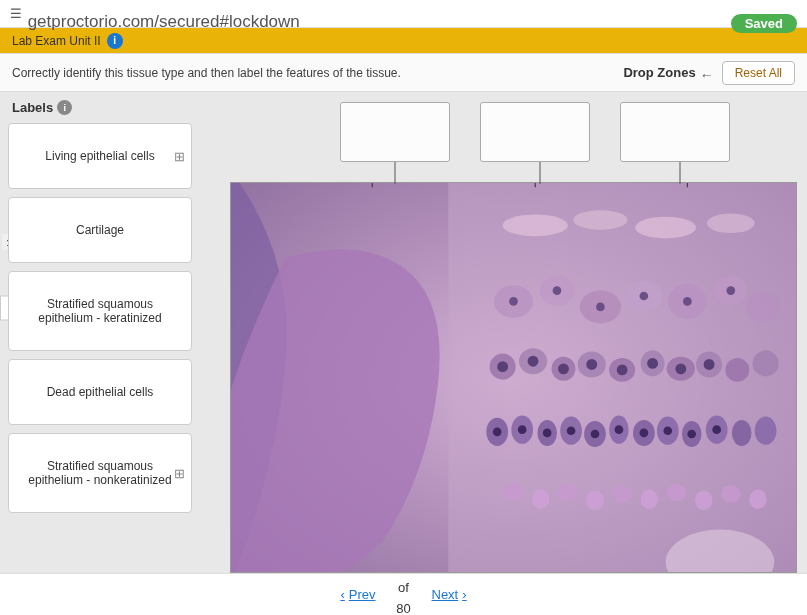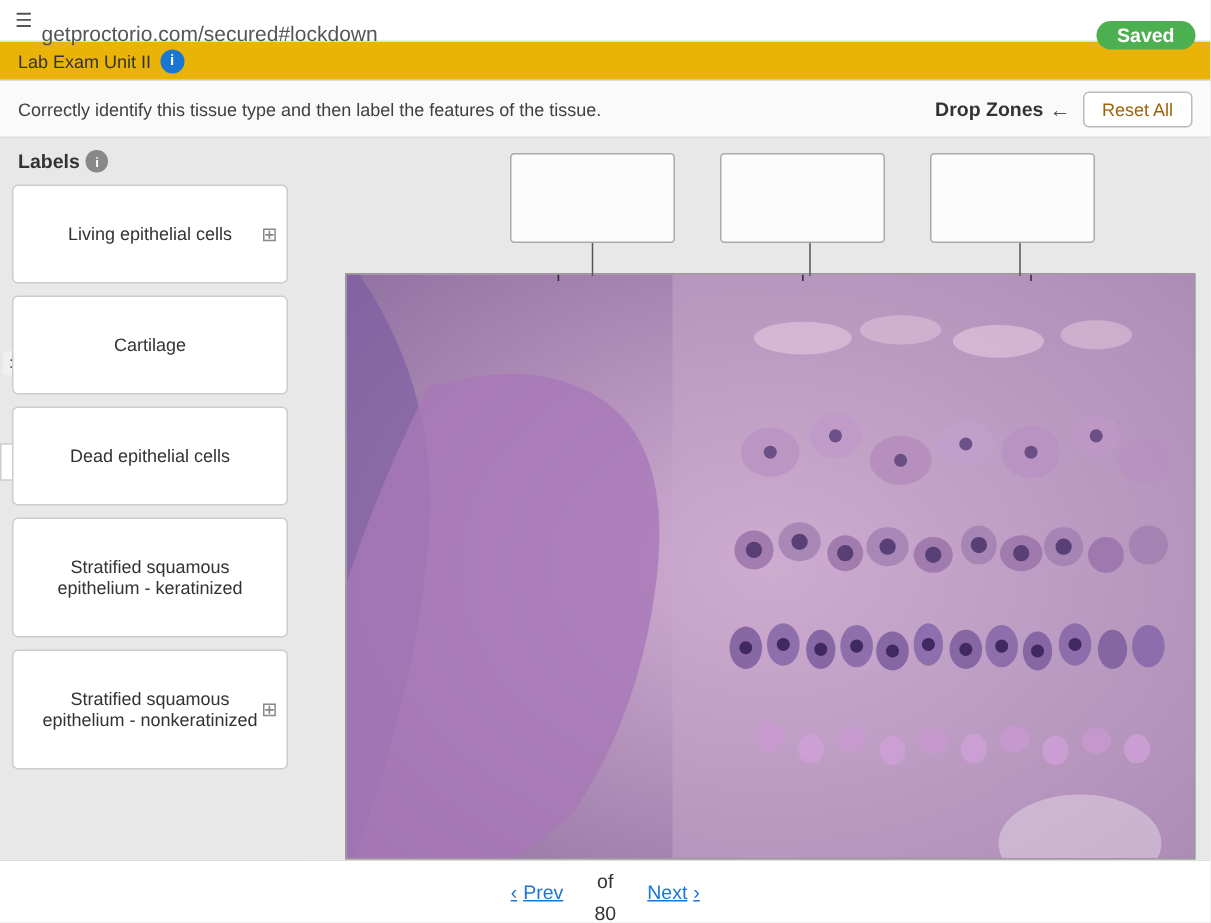--- a/index.html
+++ b/index.html
@@ -27,21 +27,21 @@
       align-items: center;
       gap: 6px;
       font-size: 11px;
       color: #555;
     }
     .browser-icon {
       font-size: 13px;
     }
     .url-text {
       color: #555;
-      font-size: 14px;
+      font-size: 17px;
       margin-top: 17px;
     }
     .saved-badge {
       background: #4caf50;
       color: #fff;
       border-radius: 12px;
       padding: 2px 14px;
       font-size: 13px;
       font-weight: bold;
       margin-top: 19px;
@@ -340,25 +340,25 @@
     <div class="label-item">
       <span>Living epithelial cells</span>
       <span class="label-item-icon">⊞</span>
     </div>
 
     <div class="label-item">
       <span>Cartilage</span>
     </div>
 
     <div class="label-item">
+      <span>Stratified squamous epithelium - keratinized</span>
+    </div>
+
+    <div class="label-item">
       <span>Dead epithelial cells</span>
-    </div>
-
-    <div class="label-item">
-      <span>Stratified squamous epithelium - keratinized</span>
     </div>
 
     <div class="label-item">
       <span>Stratified squamous epithelium - nonkeratinized</span>
       <span class="label-item-icon">⊞</span>
     </div>
   </div>
 
   <div class="right-panel">
 

